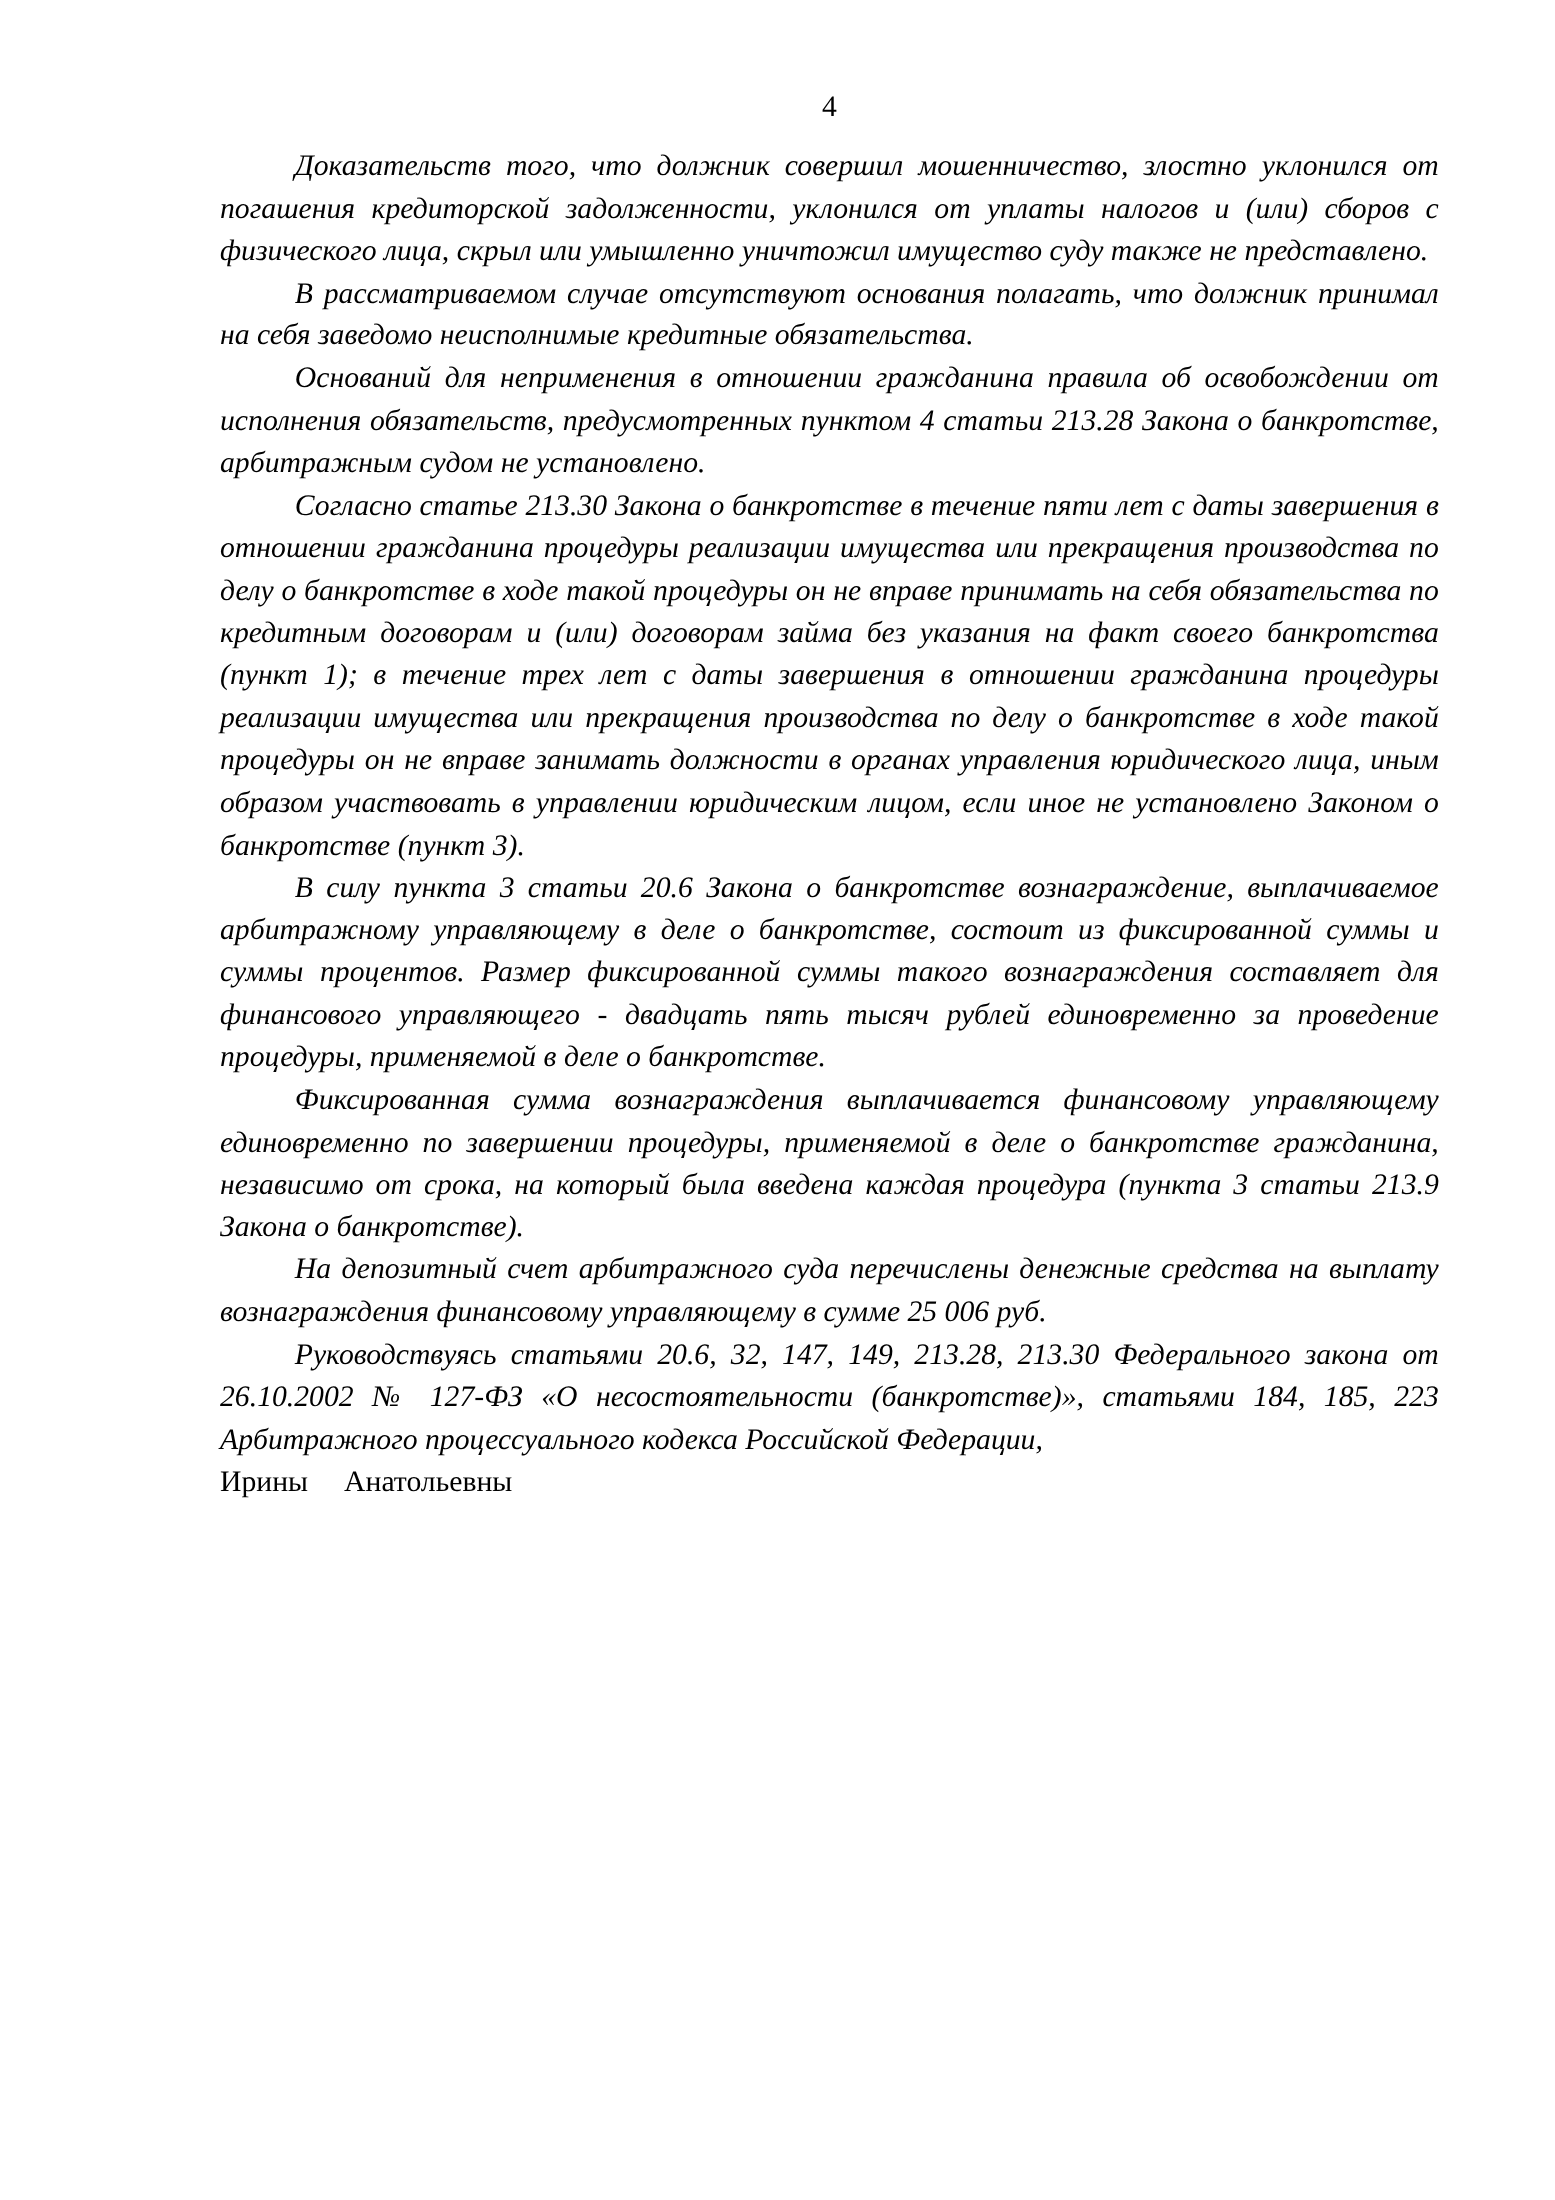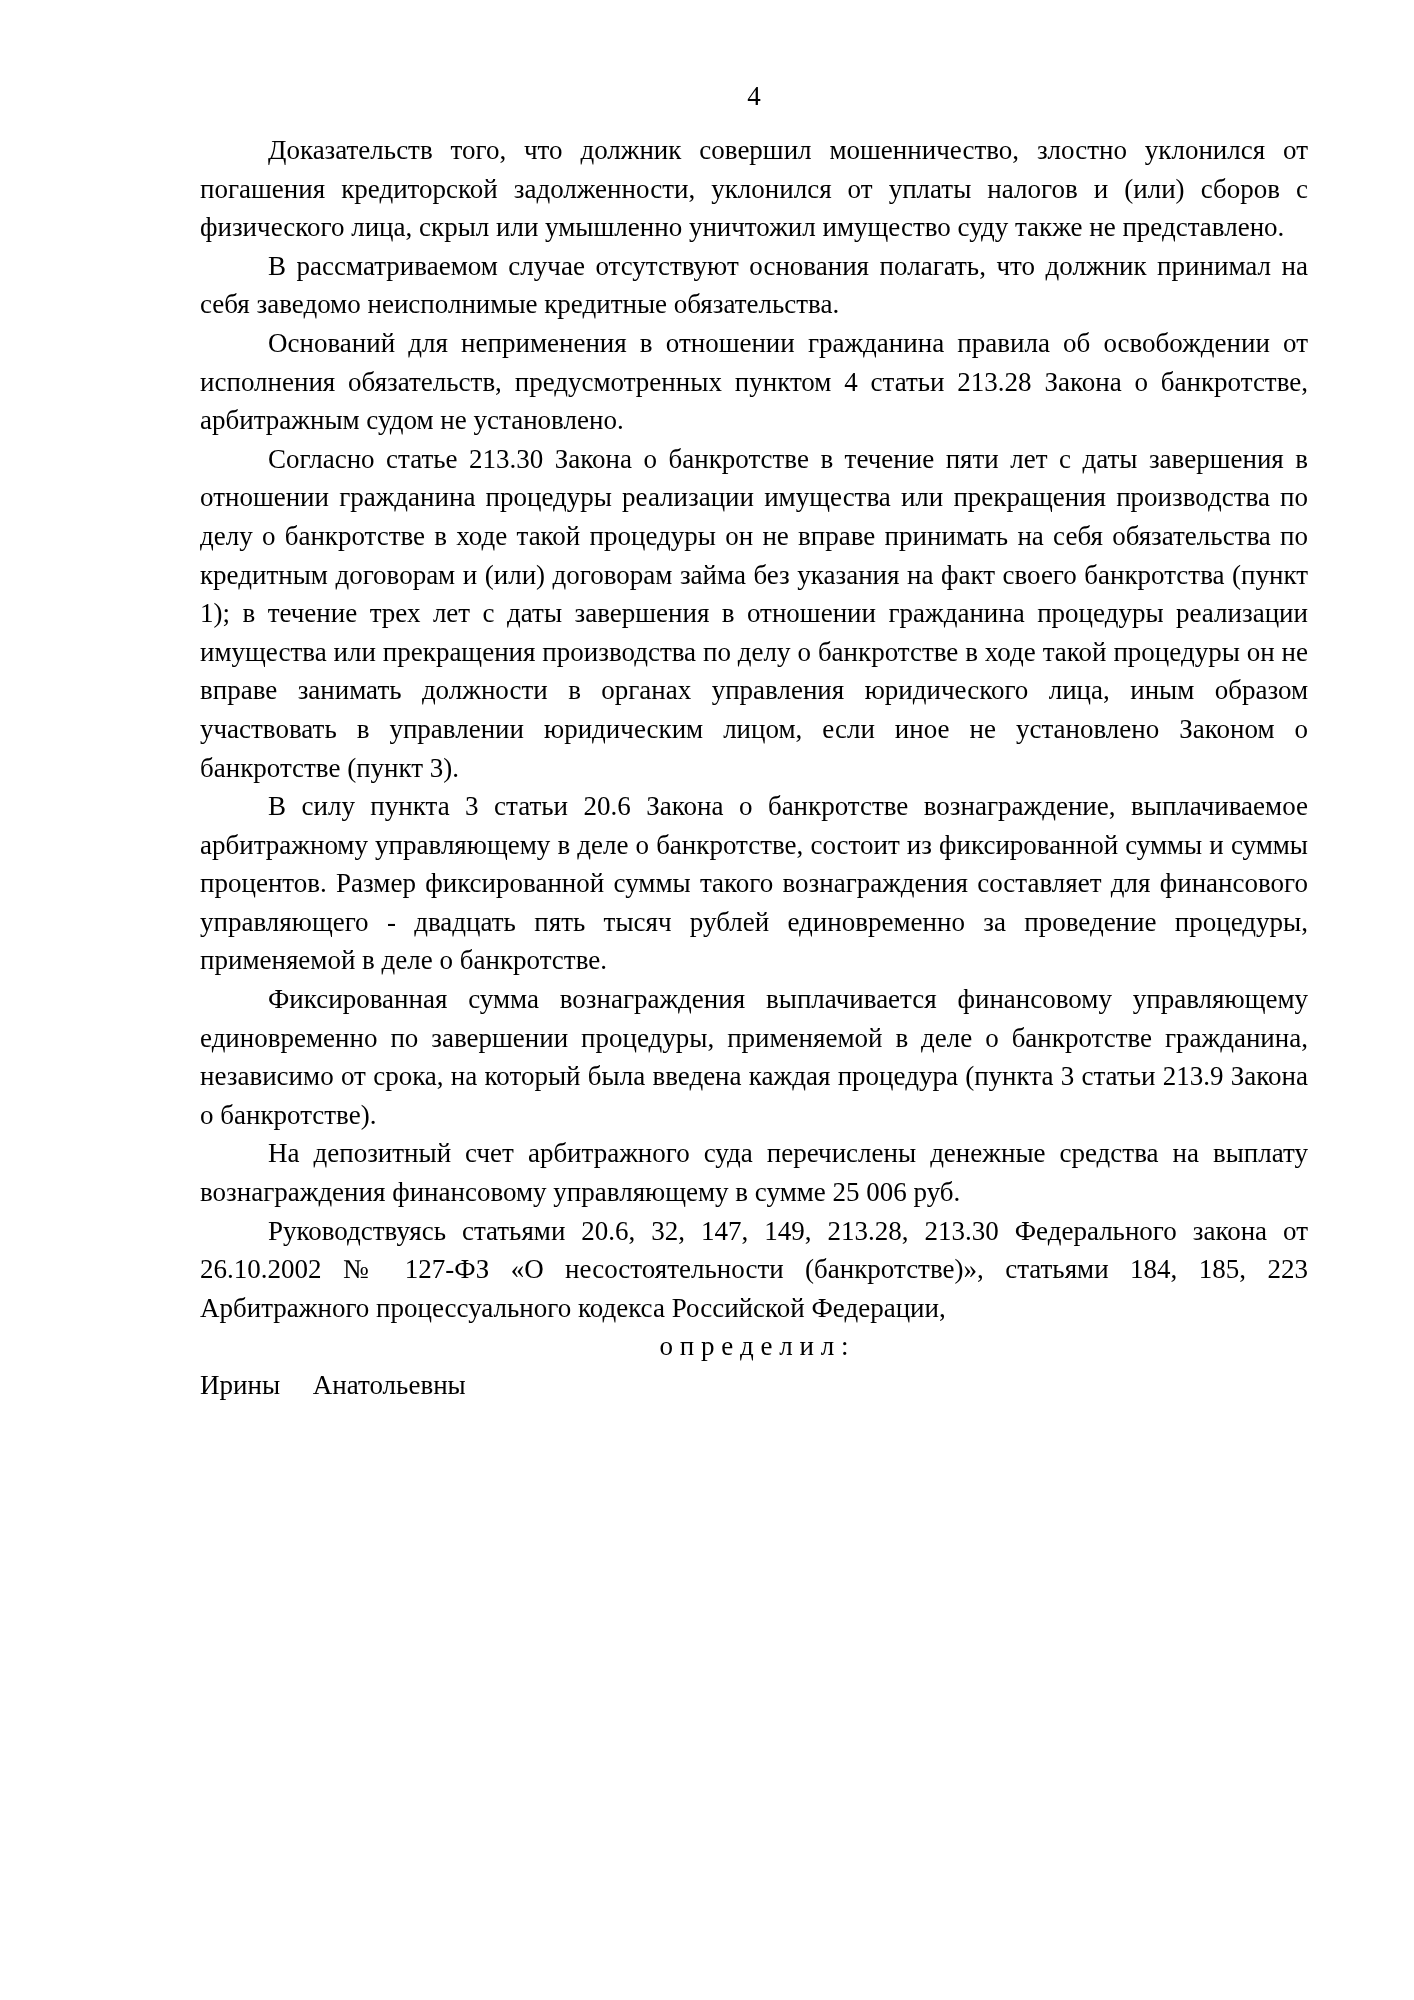--- a/index.html
+++ b/index.html
@@ -31,20 +31,21 @@
     left: 200px;
     width: 1108px;
     font-size: 27px;
     line-height: 38.6px;
     text-align: justify;
   }
   .para {
     margin: 0;
     padding: 0;
     text-indent: 68px;
+    font-style: italic;
   }
   .ruling-keyword {
     margin: 0;
     padding: 0;
     text-indent: 0;
     text-align: center;
   }
   .final-line {
     display: flex;
     justify-content: space-between;
@@ -75,21 +76,20 @@
 
     <p class="para">В силу пункта 3 статьи 20.6 Закона о банкротстве вознаграждение, выплачиваемое арбитражному управляющему в деле о банкротстве, состоит из фиксированной суммы и суммы процентов. Размер фиксированной суммы такого вознаграждения составляет для финансового управляющего - двадцать пять тысяч рублей единовременно за проведение процедуры, применяемой в деле о банкротстве.</p>
 
     <p class="para">Фиксированная сумма вознаграждения выплачивается финансовому управляющему единовременно по завершении процедуры, применяемой в деле о банкротстве гражданина, независимо от срока, на который была введена каждая процедура (пункта 3 статьи 213.9 Закона о банкротстве).</p>
 
     <p class="para">На депозитный счет арбитражного суда перечислены денежные средства на выплату вознаграждения финансовому управляющему в сумме 25 006 руб.</p>
 
 
     <p class="para">Руководствуясь статьями 20.6, 32, 147, 149, 213.28, 213.30 Федерального закона от 26.10.2002 № 127-ФЗ «О несостоятельности (банкротстве)», статьями 184, 185, 223 Арбитражного процессуального кодекса Российской Федерации,</p>
 
-    <p class="ruling-keyword">о п р е д е л и л :</p>
 
     <div class="final-line">
       <span>Ирины Анатольевны</span>
     </div>
 
   </div>
 
 </div>
 
 </body></html>

